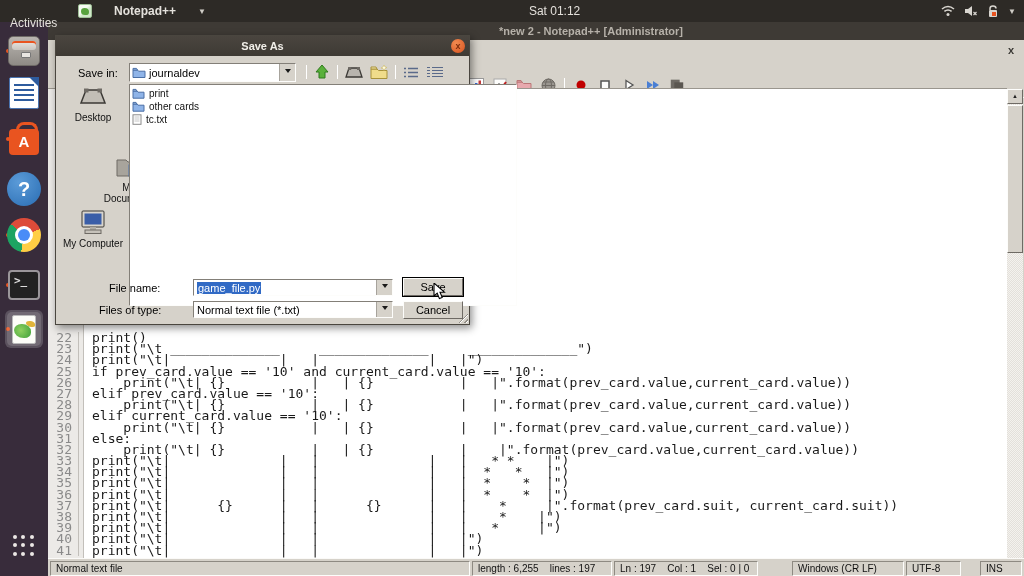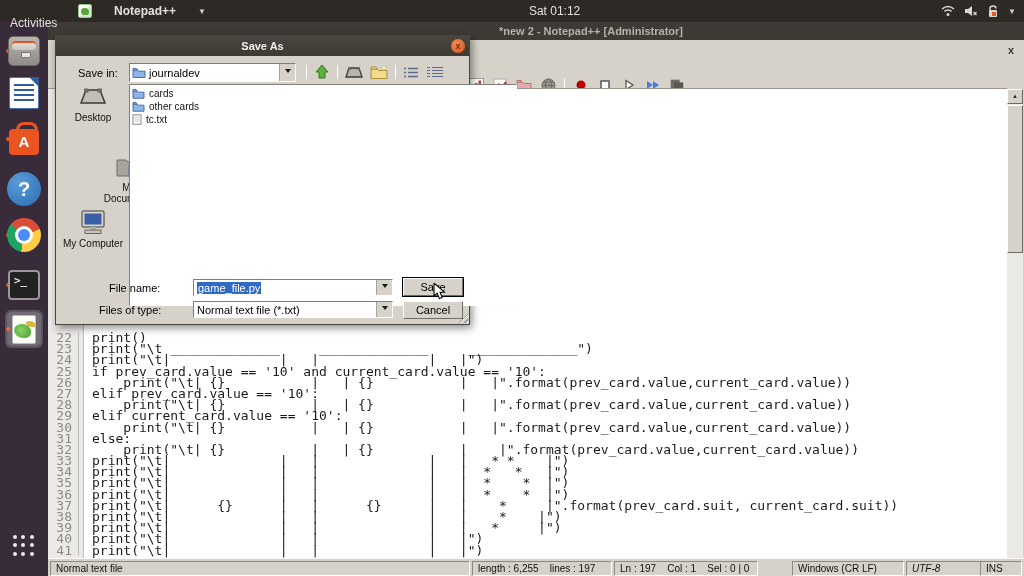--- a/index.html
+++ b/index.html
@@ -448,21 +448,21 @@
 
     <div class="list-box">
 
         <div class="file-row">
           <span class="fic folder">
             <svg width="13" height="11" viewBox="0 0 13 11">
               <path d="M1 3 h4 l1 1.2 H12 v6 H1 z" fill="#8fb4e8" stroke="#4a6fa5"></path>
               <path d="M1 3 v-1.6 h3 l1 1.6 z" fill="#aac9f0" stroke="#4a6fa5"></path>
             </svg>
           </span>
-          <span>cards</span>
+          <span>print</span>
         </div>
 
         <div class="file-row">
           <span class="fic folder">
             <svg width="13" height="11" viewBox="0 0 13 11">
               <path d="M1 3 h4 l1 1.2 H12 v6 H1 z" fill="#8fb4e8" stroke="#4a6fa5"></path>
               <path d="M1 3 v-1.6 h3 l1 1.6 z" fill="#aac9f0" stroke="#4a6fa5"></path>
             </svg>
           </span>
           <span>other cards</span>
@@ -508,17 +508,17 @@
     <svg width="14" height="18" viewBox="0 0 14 18">
         <polygon points="1,0 1,13 4.2,10.2 6.4,15.6 9.2,14.4 7,9.2 11.4,9.2" fill="#fff" stroke="#000" stroke-width="1.1"></polygon>
       </svg>
   </div>
 
   <div class="statusbar">
     <div class="sb-box" style="left:2px; width:420px;">Normal text file</div>
     <div class="sb-box" style="left:424px; width:140px;">length : 6,255    lines : 197</div>
     <div class="sb-box" style="left:566px; width:144px;">Ln : 197    Col : 1    Sel : 0 | 0</div>
     <div class="sb-box" style="left:744px; width:112px;">Windows (CR LF)</div>
-    <div class="sb-box" style="left:858px; width:88px;font-style:italic;">UTF-8</div>
+    <div class="sb-box" style="left:858px; width:55px;">UTF-8</div>
     <div class="sb-box" style="left:932px; width:42px;">INS</div>
   </div>
 
 </div>
 
 </body></html>

